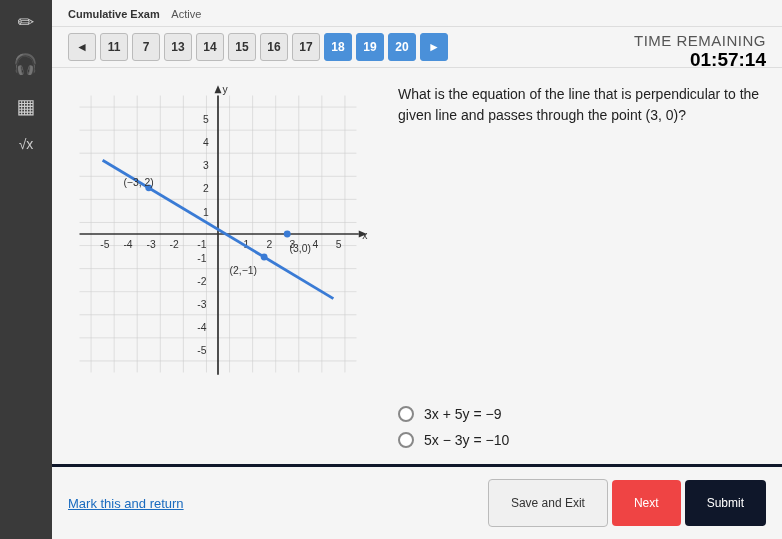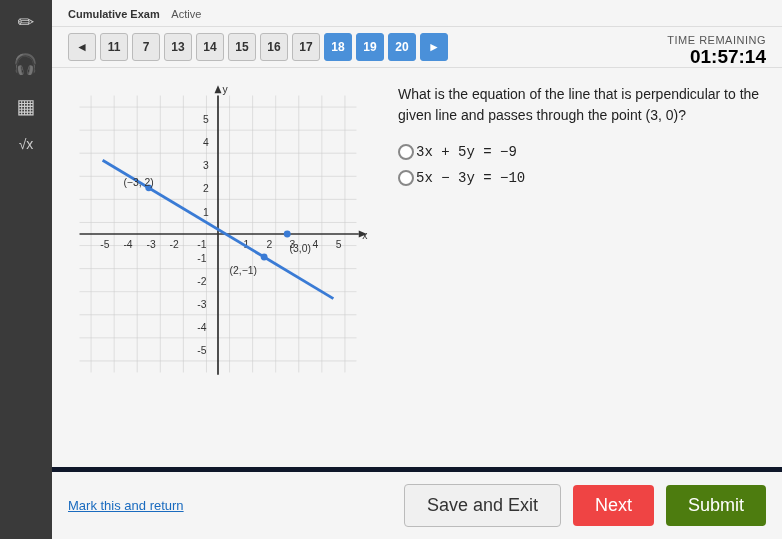--- a/index.html
+++ b/index.html
@@ -96,21 +96,21 @@
       border-color: #4a90d9;
     }
     .time-remaining {
       position: absolute;
       right: 16px;
       top: 50%;
       transform: translateY(-50%);
       text-align: right;
     }
     .time-label {
-      font-size: 11px;
+      font-size: 15px;
       color: #555;
       text-transform: uppercase;
       letter-spacing: 0.5px;
       margin-top: 8px;
     }
     .time-value {
       font-size: 19px;
       font-weight: bold;
       color: #000000;
     }
@@ -135,92 +135,92 @@
       width: 300px;
       height: 300px;
     }
 
     
     .question-container {
       flex: 1;
       display: flex;
       flex-direction: column;
       gap: 14px;
+      justify-content: space-between;
     }
     .question-text {
       font-size: 14px;
       color: #222;
       line-height: 1.5;
     }
 
     .options {
       display: flex;
       flex-direction: column;
       gap: 10px;
       margin-top: 4px;
     }
     .option {
       display: flex;
       align-items: center;
-      gap: 2px;
-      cursor: pointer;
-      font-family: Liberation Mono, monospace;
+      gap: 10px;
+      cursor: pointer;
     }
     .option-radio {
       width: 16px;
       height: 16px;
       border: 2px solid #888;
       border-radius: 50%;
       flex-shrink: 0;
       background: white;
     }
     .option-text {
       font-size: 14px;
       color: #222;
     }
 
     
     .footer {
       padding: 12px 16px;
       background: #f5f5f5;
-      border-top: 5px solid #0f172a;
+      border-top: 3px solid #0f172a;
       display: flex;
       align-items: center;
       justify-content: flex-end;
-      gap: 12px;
+      gap: 4px;
     }
     .mark-link {
       margin-right: auto;
       font-size: 13px;
       color: #1a6bbf;
       text-decoration: underline;
       cursor: pointer;
     }
 
     .btn {
-      padding: 10px 22px;
+      padding: 16px 22px;
       border-radius: 4px;
-      font-size: 18px;
+      font-size: 12px;
       cursor: pointer;
       border: 1px solid #ccc;
       font-weight: 500;
       text-align: right;
     }
     .btn-save {
       background: #f0f0f0;
       color: #333;
       border: 1px solid #bbb;
     }
     .btn-next {
       background: #ef4444;
       color: white;
       border: none;
     }
     .btn-submit {
-      background: #4d7c0f;
+      background: #0f172a;
       color: white;
       border: none;
     }
 
     
     .grid-line {
       stroke: #ccc;
       stroke-width: 0.5;
     }
     .axis-line {

